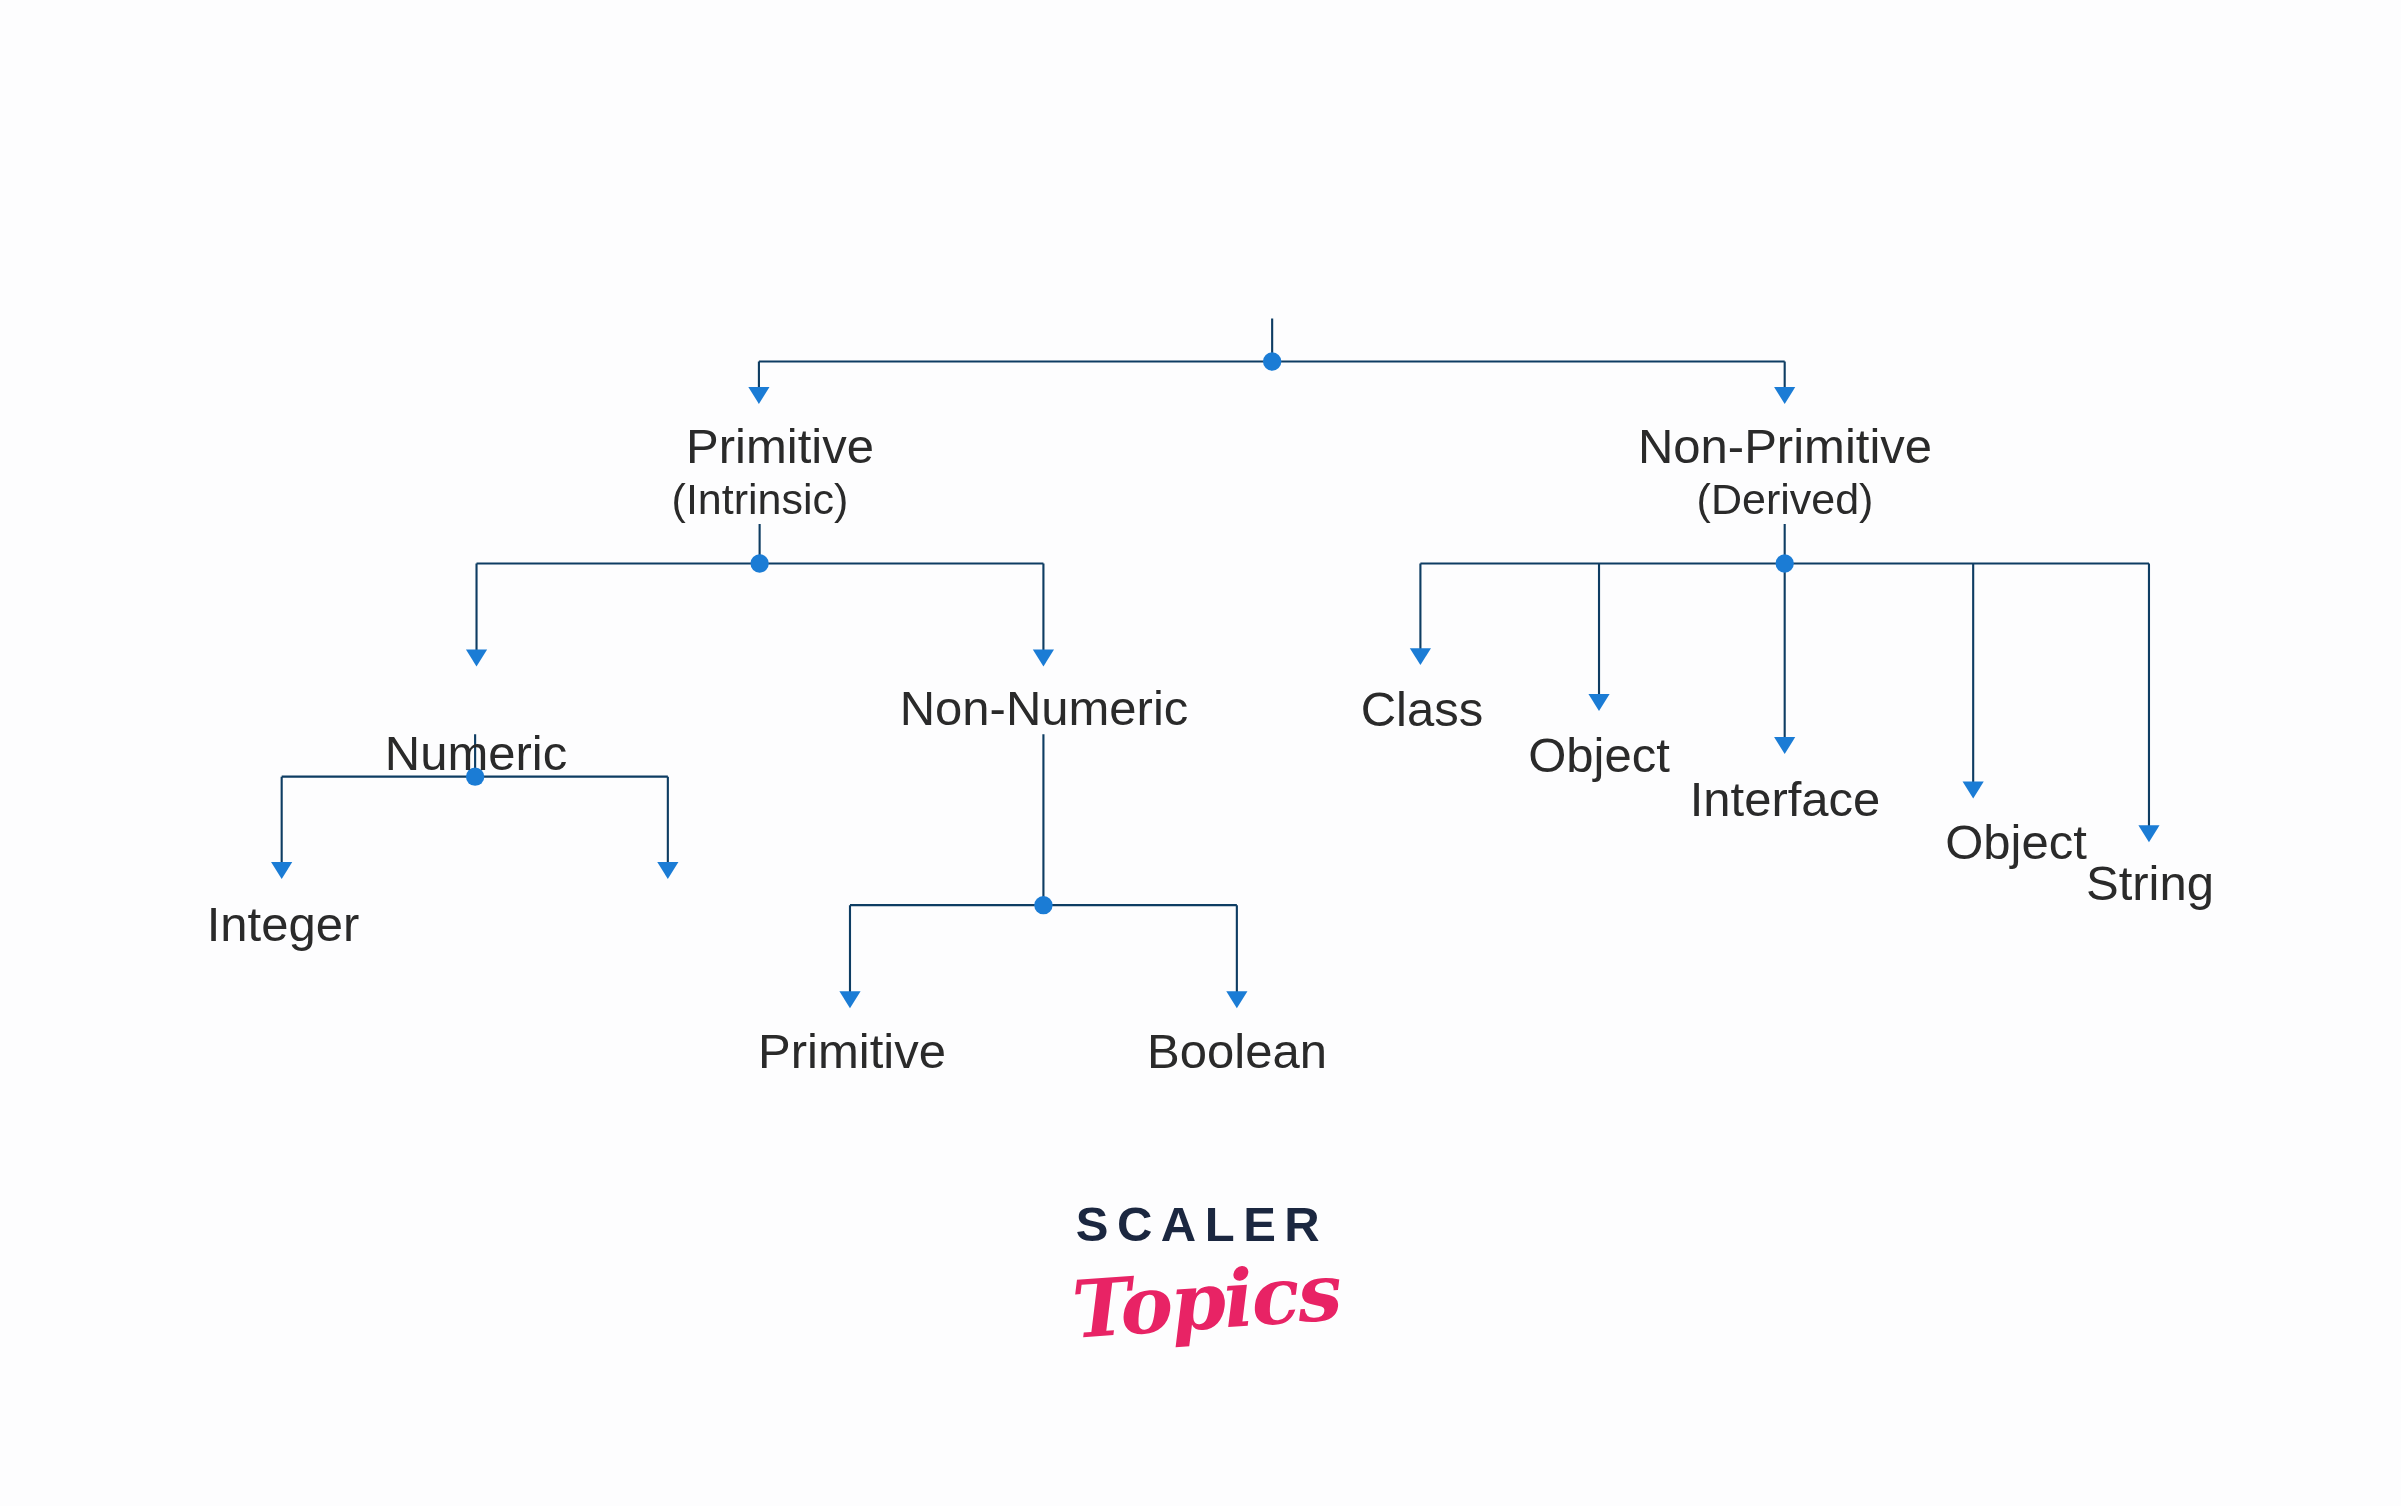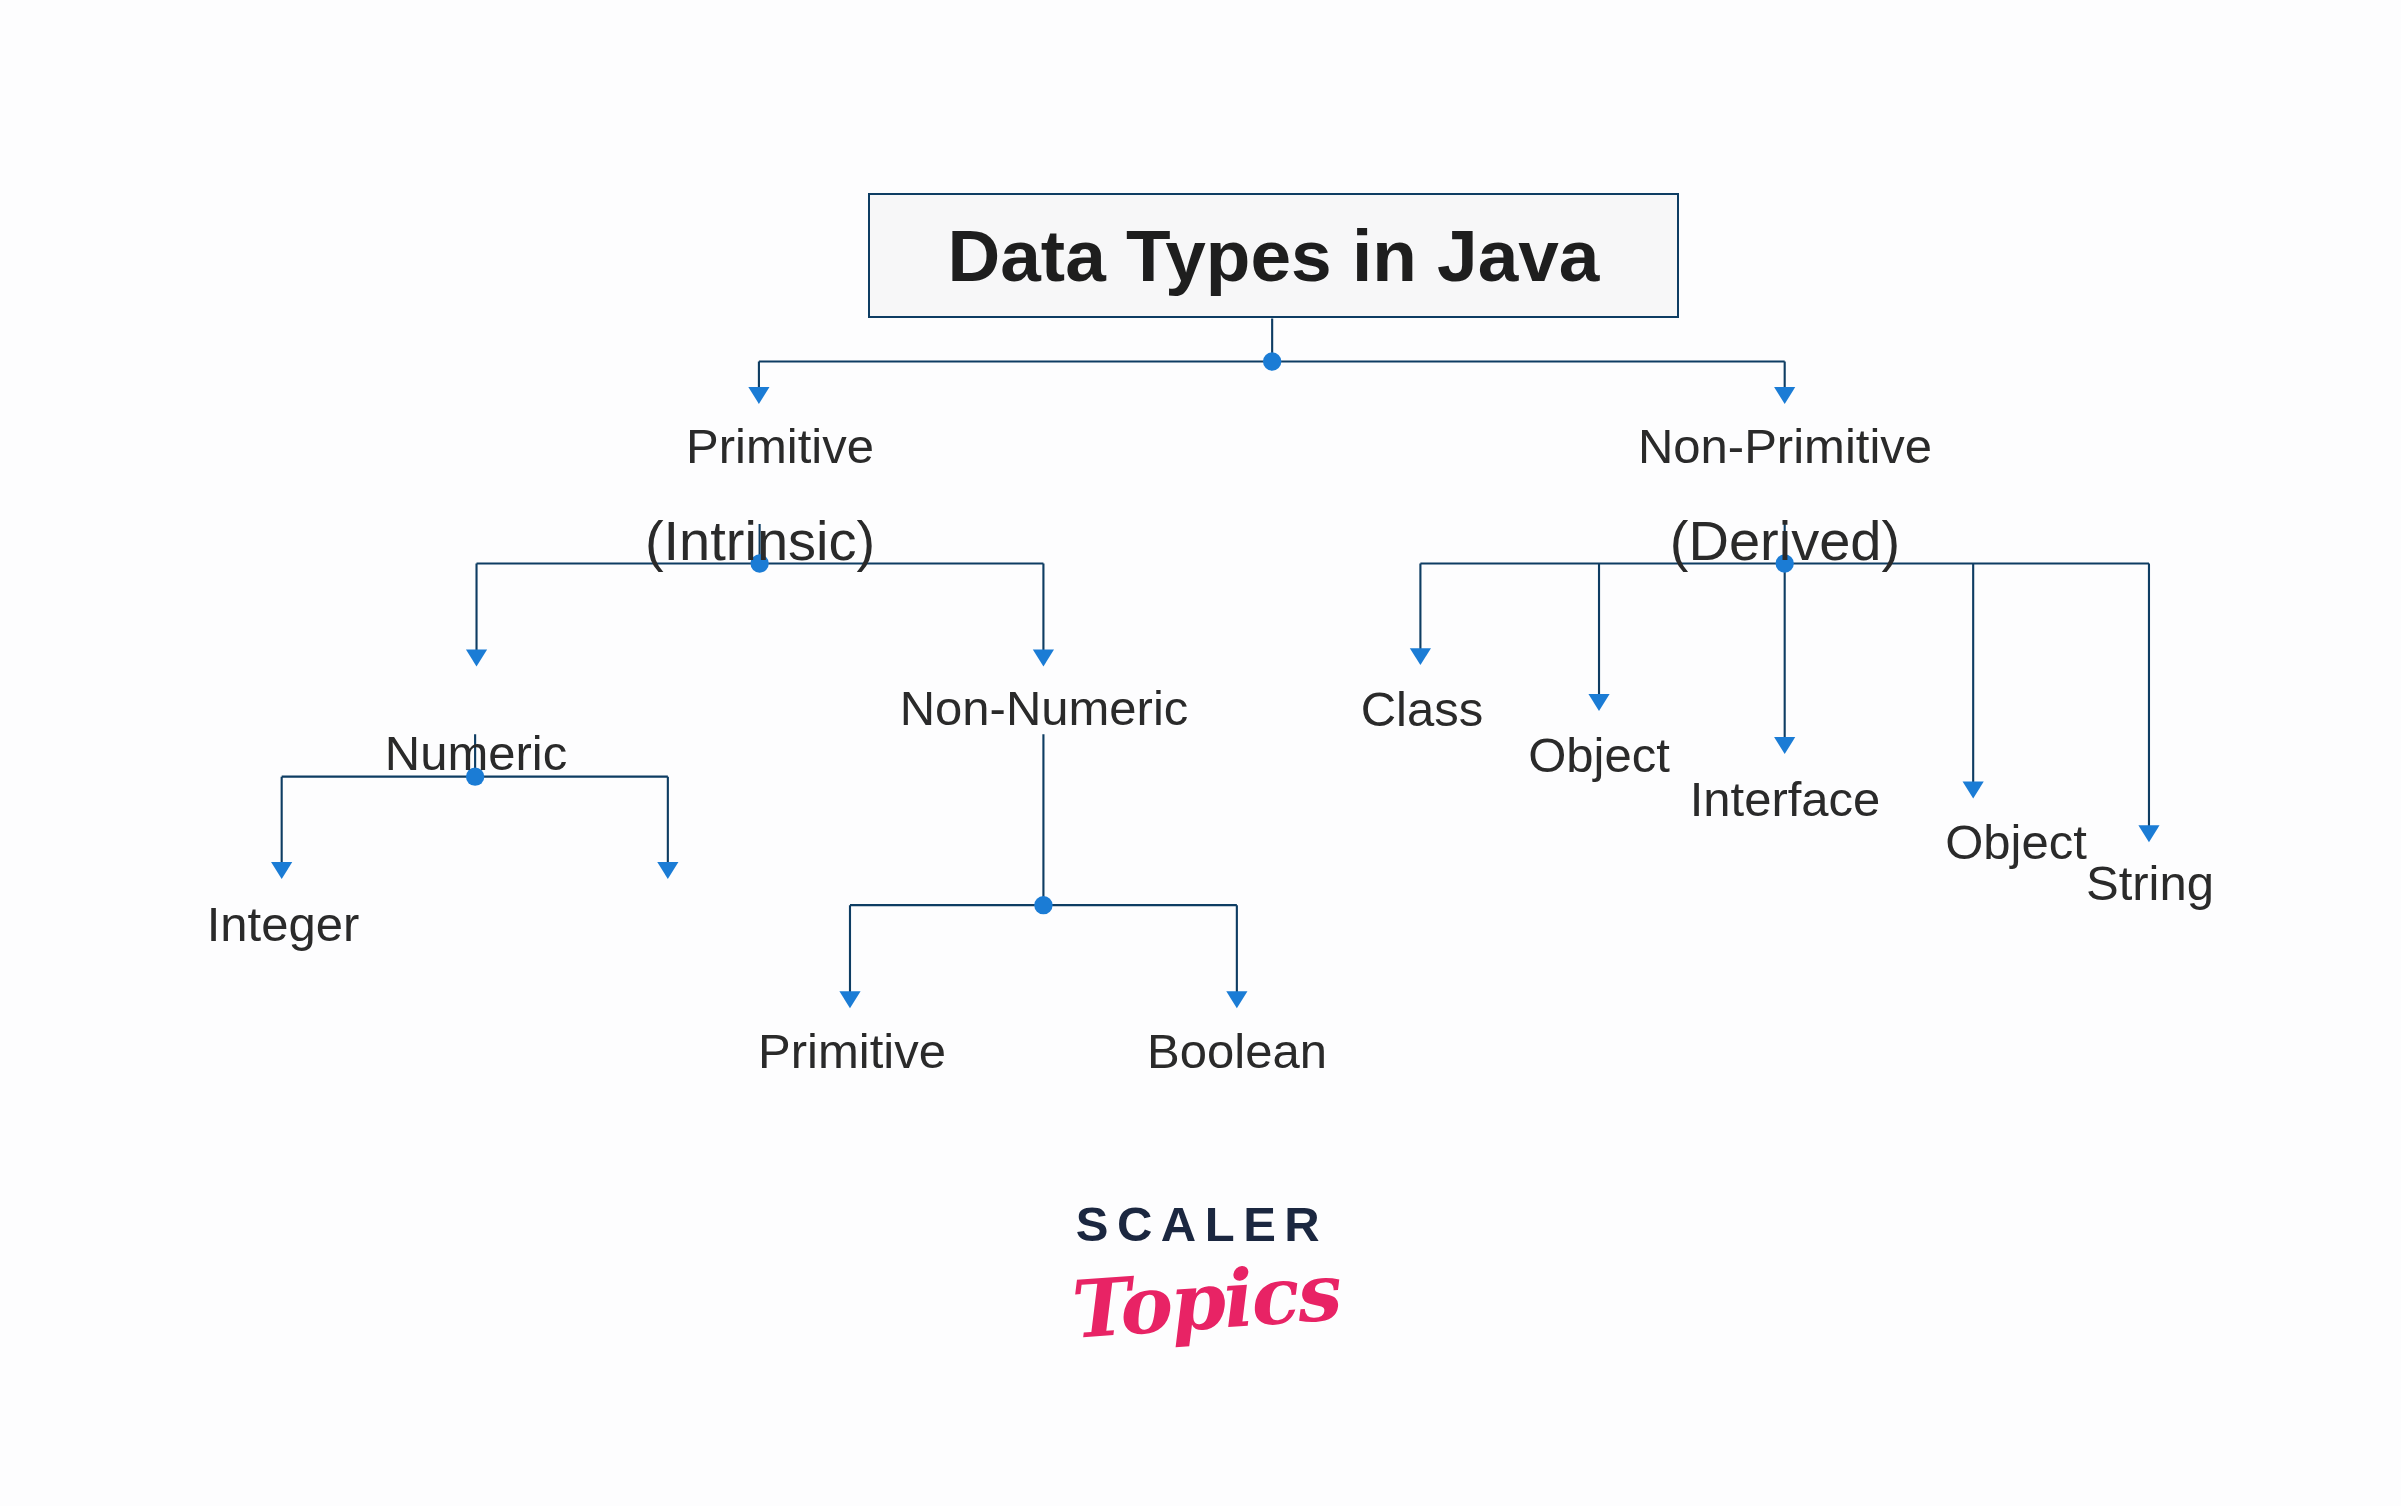--- a/index.html
+++ b/index.html
@@ -60,21 +60,21 @@
     white-space:nowrap;
   }
   .lbl{
     position:absolute;
     transform:translate(-50%,-50%);
     color:var(--label-text);
     font-size:49px;
     line-height:1;
     white-space:nowrap;
   }
-  .lbl.qualifier{font-size:56px;margin-top:42px;}
+  .lbl.qualifier{font-size:43px;}
   .logo-brand{
     position:absolute;
     left:1202px; top:1224px;
     transform:translate(-50%,-50%);
     font-size:49px;
     font-weight:800;
     letter-spacing:8.5px;
     color:var(--brand-color);
     white-space:nowrap;
   }
@@ -129,23 +129,20 @@
 
     <g>
       <circle class="junction" cx="1802" cy="512" r="13"></circle>
       <circle class="junction" cx="1076" cy="798" r="13"></circle>
       <circle class="junction" cx="673" cy="1100" r="13"></circle>
       <circle class="junction" cx="1478" cy="1282" r="13"></circle>
       <circle class="junction" cx="2528" cy="798" r="13"></circle>
     </g>
   </svg>
 
-  <div class="title-box">
-    <span class="title-text">Data Types in Java</span>
-  </div>
 
   <div class="lbl" style="left:760px; top:446px;margin-left:20px;">Primitive</div>
   <div class="lbl qualifier" style="left:760px; top:499px;">(Intrinsic)</div>
   <div class="lbl" style="left:1785px; top:446px;">Non-Primitive</div>
   <div class="lbl qualifier" style="left:1785px; top:499px;">(Derived)</div>
 
   <div class="lbl" style="left:476px;  top:708px;margin-top:45px;">Numeric</div>
   <div class="lbl" style="left:1044px; top:708px;">Non-Numeric</div>
 
   <div class="lbl" style="left:283px; top:924px;">Integer</div>

